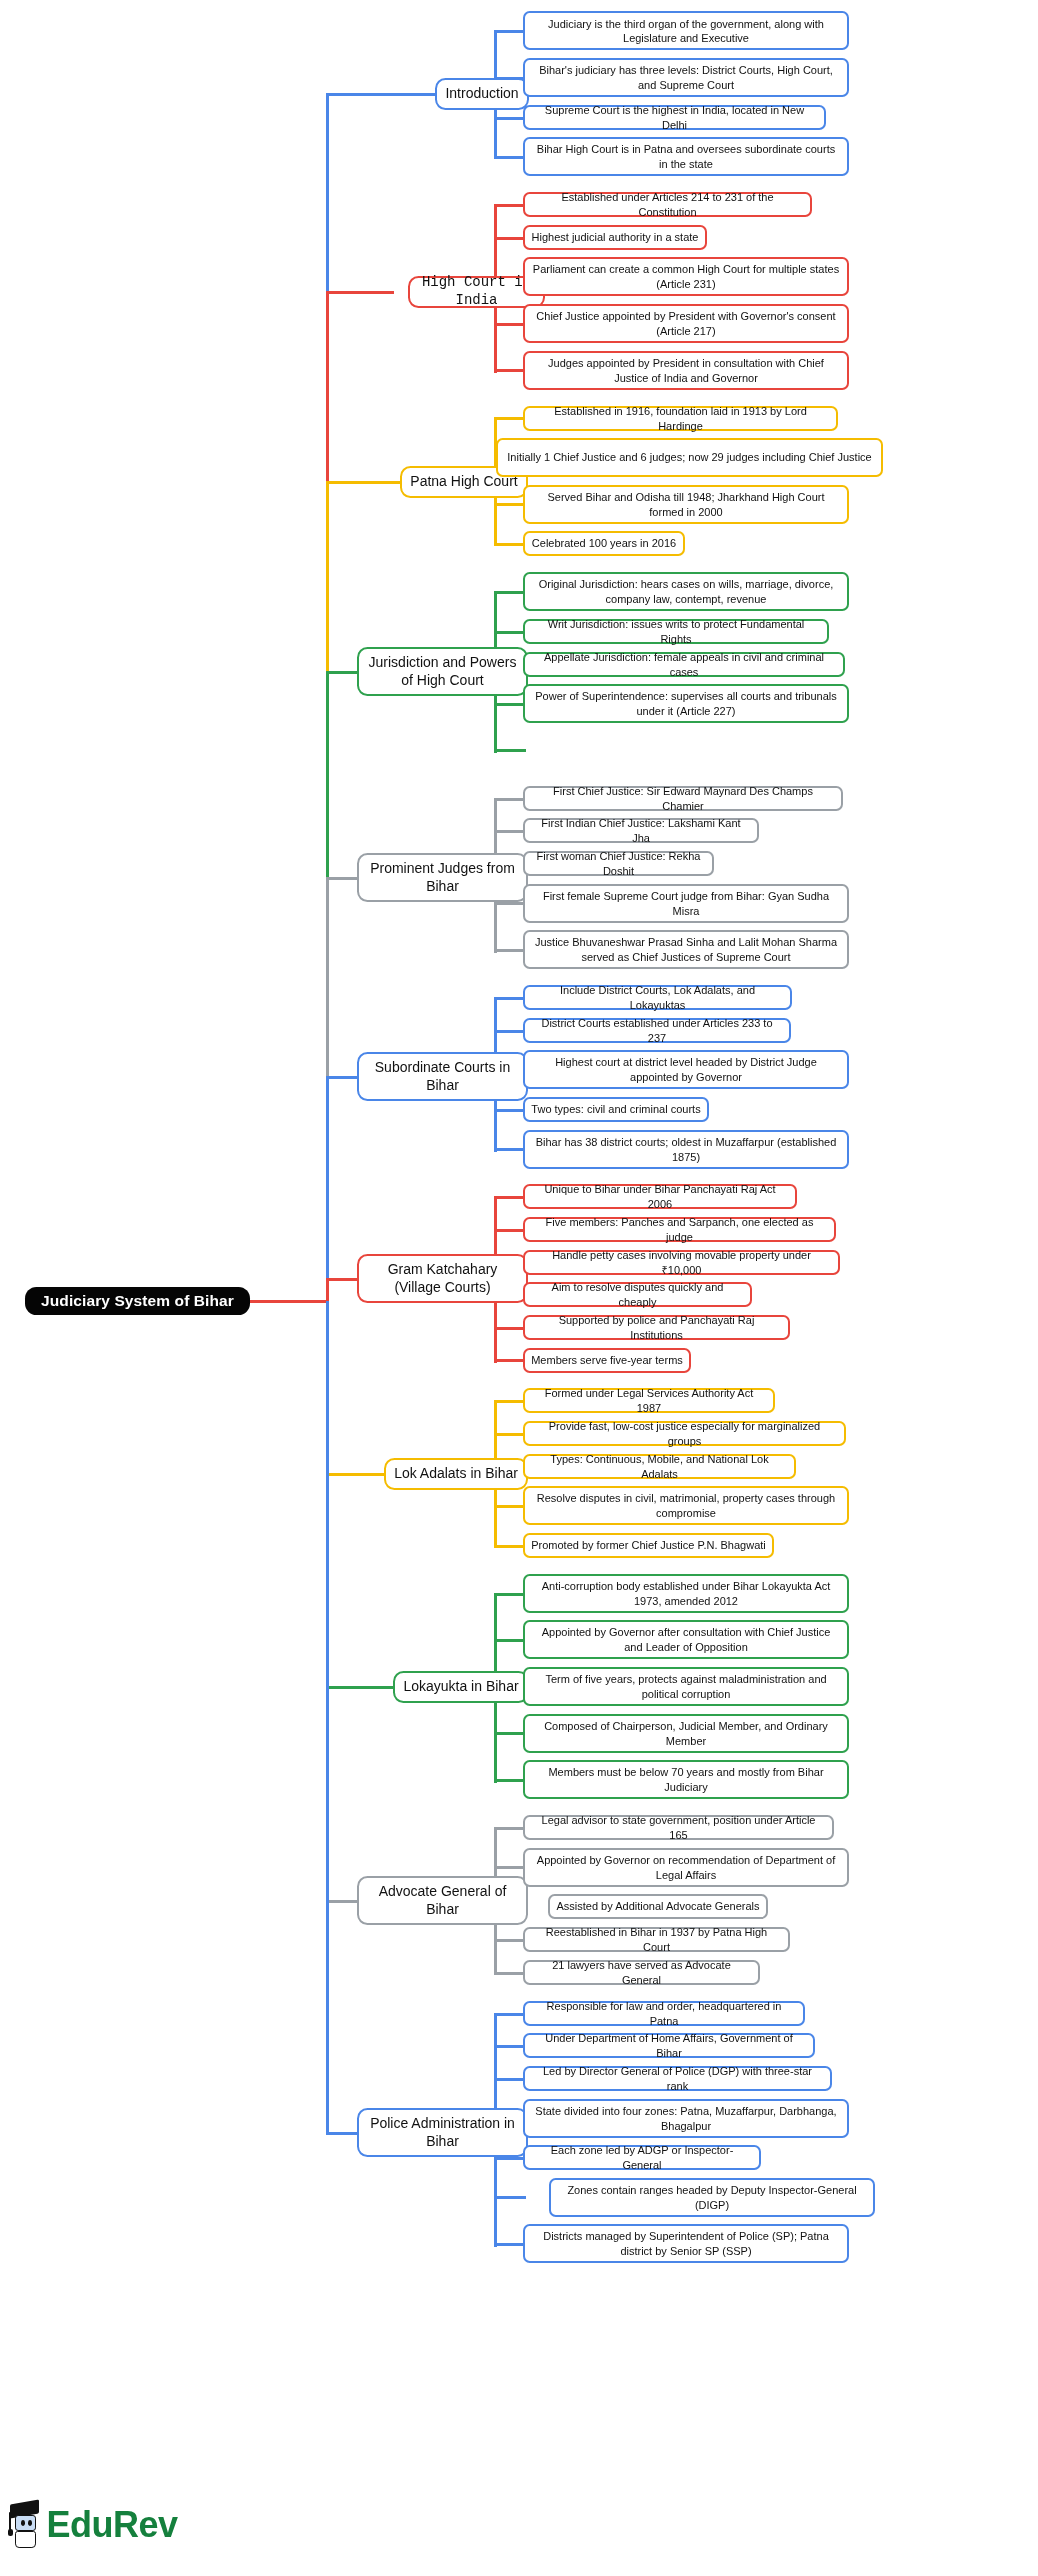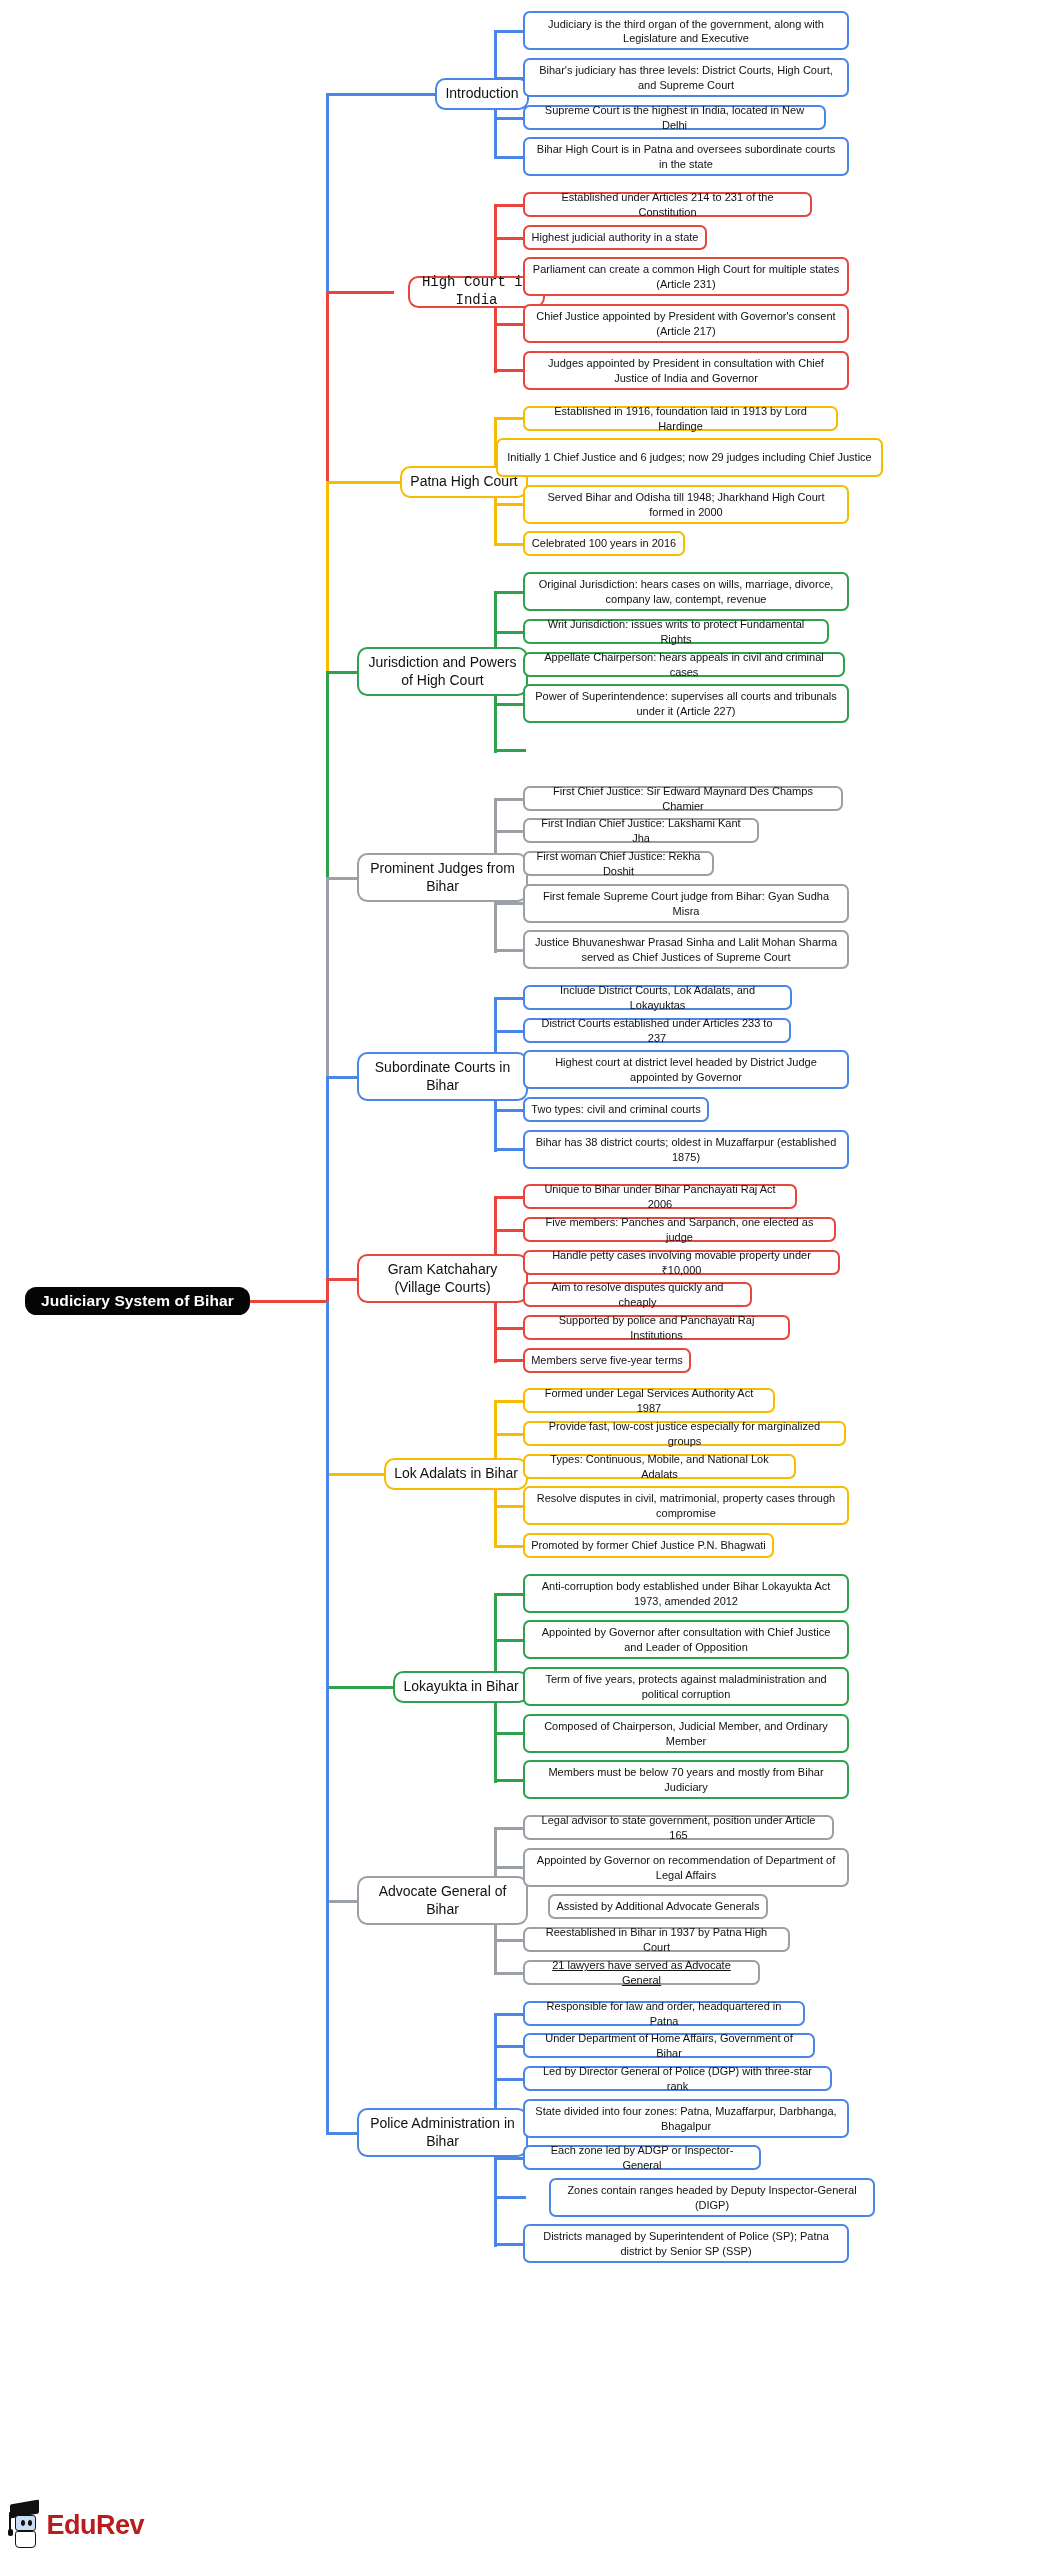--- a/index.html
+++ b/index.html
@@ -108,21 +108,21 @@
     background: #111; border-radius: 50%;
   }
   #logo .eye.l { left: 4.7px; } #logo .eye.r { left: 12px; }
   #logo .body {
     position: absolute; left: 6.2px; top: 30px;
     width: 21px; height: 16.6px;
     background: #fff; border: 1.6px solid #111;
     border-radius: 2.6px 2.6px 4.1px 4.1px;
   }
   #logo .wordmark {
-    font-size: 27px; font-weight: bold; color: #b91c1c;
+    font-size: 36px; font-weight: bold; color: #15803d;
     letter-spacing: -0.5px;
   }
 </style>
 </head>
 <body>
 
 <div id="canvas">
     <div class="wire h blue" style="left: 528px; top: 93px;"></div>
     <div class="wire v blue" style="left: 494px; top: 31px; height: 128px;"></div>
     <div class="wire h blue" style="left: 494px; top: 30px; width: 32px;"></div>
@@ -161,21 +161,21 @@
     <div class="wire h green" style="left: 528px; top: 671px;"></div>
     <div class="wire v green" style="left: 494px; top: 592px; height: 161px;"></div>
     <div class="wire h green" style="left: 494px; top: 591px; width: 32px;"></div>
     <div class="wire h green" style="left: 494px; top: 631px; width: 32px;"></div>
     <div class="wire h green" style="left: 494px; top: 663px; width: 32px;"></div>
     <div class="wire h green" style="left: 494px; top: 703px; width: 32px;"></div>
     <div class="wire h green" style="left: 494px; top: 749px; width: 32px;"></div>
     <div class="node branch c-green" style="left: 357px; top: 647px; width: 171px; height: 49px;">Jurisdiction and Powers of High Court</div>
     <div class="node leaf c-green" style="left: 523px; top: 572px; width: 326px; height: 39px;">Original Jurisdiction: hears cases on wills, marriage, divorce, company law, contempt, revenue</div>
     <div class="node leaf c-green" style="left: 523px; top: 619px; width: 306px; height: 25px;">Writ Jurisdiction: issues writs to protect Fundamental Rights</div>
-    <div class="node leaf c-green" style="left: 523px; top: 652px; width: 322px; height: 25px;">Appellate Chairperson: hears appeals in civil and criminal cases</div>
+    <div class="node leaf c-green" style="left: 523px; top: 652px; width: 322px; height: 25px;">Appellate Jurisdiction: female appeals in civil and criminal cases</div>
     <div class="node leaf c-green" style="left: 523px; top: 684px; width: 326px; height: 39px;">Power of Superintendence: supervises all courts and tribunals under it (Article 227)</div>
     <div class="wire h gray" style="left: 528px; top: 877px;"></div>
     <div class="wire v gray" style="left: 494px; top: 799px; height: 154px;"></div>
     <div class="wire h gray" style="left: 494px; top: 798px; width: 32px;"></div>
     <div class="wire h gray" style="left: 494px; top: 830px; width: 32px;"></div>
     <div class="wire h gray" style="left: 494px; top: 863px; width: 32px;"></div>
     <div class="wire h gray" style="left: 494px; top: 902px; width: 32px;"></div>
     <div class="wire h gray" style="left: 494px; top: 949px; width: 32px;"></div>
     <div class="node branch c-gray" style="left: 357px; top: 853px; width: 171px; height: 49px;">Prominent Judges from Bihar</div>
     <div class="node leaf c-gray" style="left: 523px; top: 786px; width: 320px; height: 25px;">First Chief Justice: Sir Edward Maynard Des Champs Chamier</div>
@@ -242,21 +242,21 @@
     <div class="wire h gray" style="left: 494px; top: 1827px; width: 32px;"></div>
     <div class="wire h gray" style="left: 494px; top: 1866px; width: 32px;"></div>
     <div class="wire h gray" style="left: 494px; top: 1906px; width: 32px;"></div>
     <div class="wire h gray" style="left: 494px; top: 1939px; width: 32px;"></div>
     <div class="wire h gray" style="left: 494px; top: 1972px; width: 32px;"></div>
     <div class="node branch c-gray" style="left: 357px; top: 1876px; width: 171px; height: 49px;">Advocate General of Bihar</div>
     <div class="node leaf c-gray" style="left: 523px; top: 1815px; width: 311px; height: 25px;">Legal advisor to state government, position under Article 165</div>
     <div class="node leaf c-gray" style="left: 523px; top: 1848px; width: 326px; height: 39px;">Appointed by Governor on recommendation of Department of Legal Affairs</div>
     <div class="node leaf c-gray" style="left: 548px; top: 1894px; width: 220px; height: 25px;">Assisted by Additional Advocate Generals</div>
     <div class="node leaf c-gray" style="left: 523px; top: 1927px; width: 267px; height: 25px;">Reestablished in Bihar in 1937 by Patna High Court</div>
-    <div class="node leaf c-gray" style="left: 523px; top: 1960px; width: 237px; height: 25px; text-decoration: underline;">21 lawyers have served as Advocate General</div>
+    <div class="node leaf c-gray" style="left: 523px; top: 1960px; width: 237px; height: 25px;">21 lawyers have served as Advocate General</div>
     <div class="wire h blue" style="left: 528px; top: 2132px;"></div>
     <div class="wire v blue" style="left: 494px; top: 2014px; height: 233px;"></div>
     <div class="wire h blue" style="left: 494px; top: 2013px; width: 32px;"></div>
     <div class="wire h blue" style="left: 494px; top: 2045px; width: 32px;"></div>
     <div class="wire h blue" style="left: 494px; top: 2078px; width: 32px;"></div>
     <div class="wire h blue" style="left: 494px; top: 2117px; width: 32px;"></div>
     <div class="wire h blue" style="left: 494px; top: 2157px; width: 32px;"></div>
     <div class="wire h blue" style="left: 494px; top: 2196px; width: 32px;"></div>
     <div class="wire h blue" style="left: 494px; top: 2243px; width: 32px;"></div>
     <div class="node branch c-blue" style="left: 357px; top: 2108px; width: 171px; height: 49px;">Police Administration in Bihar</div>

